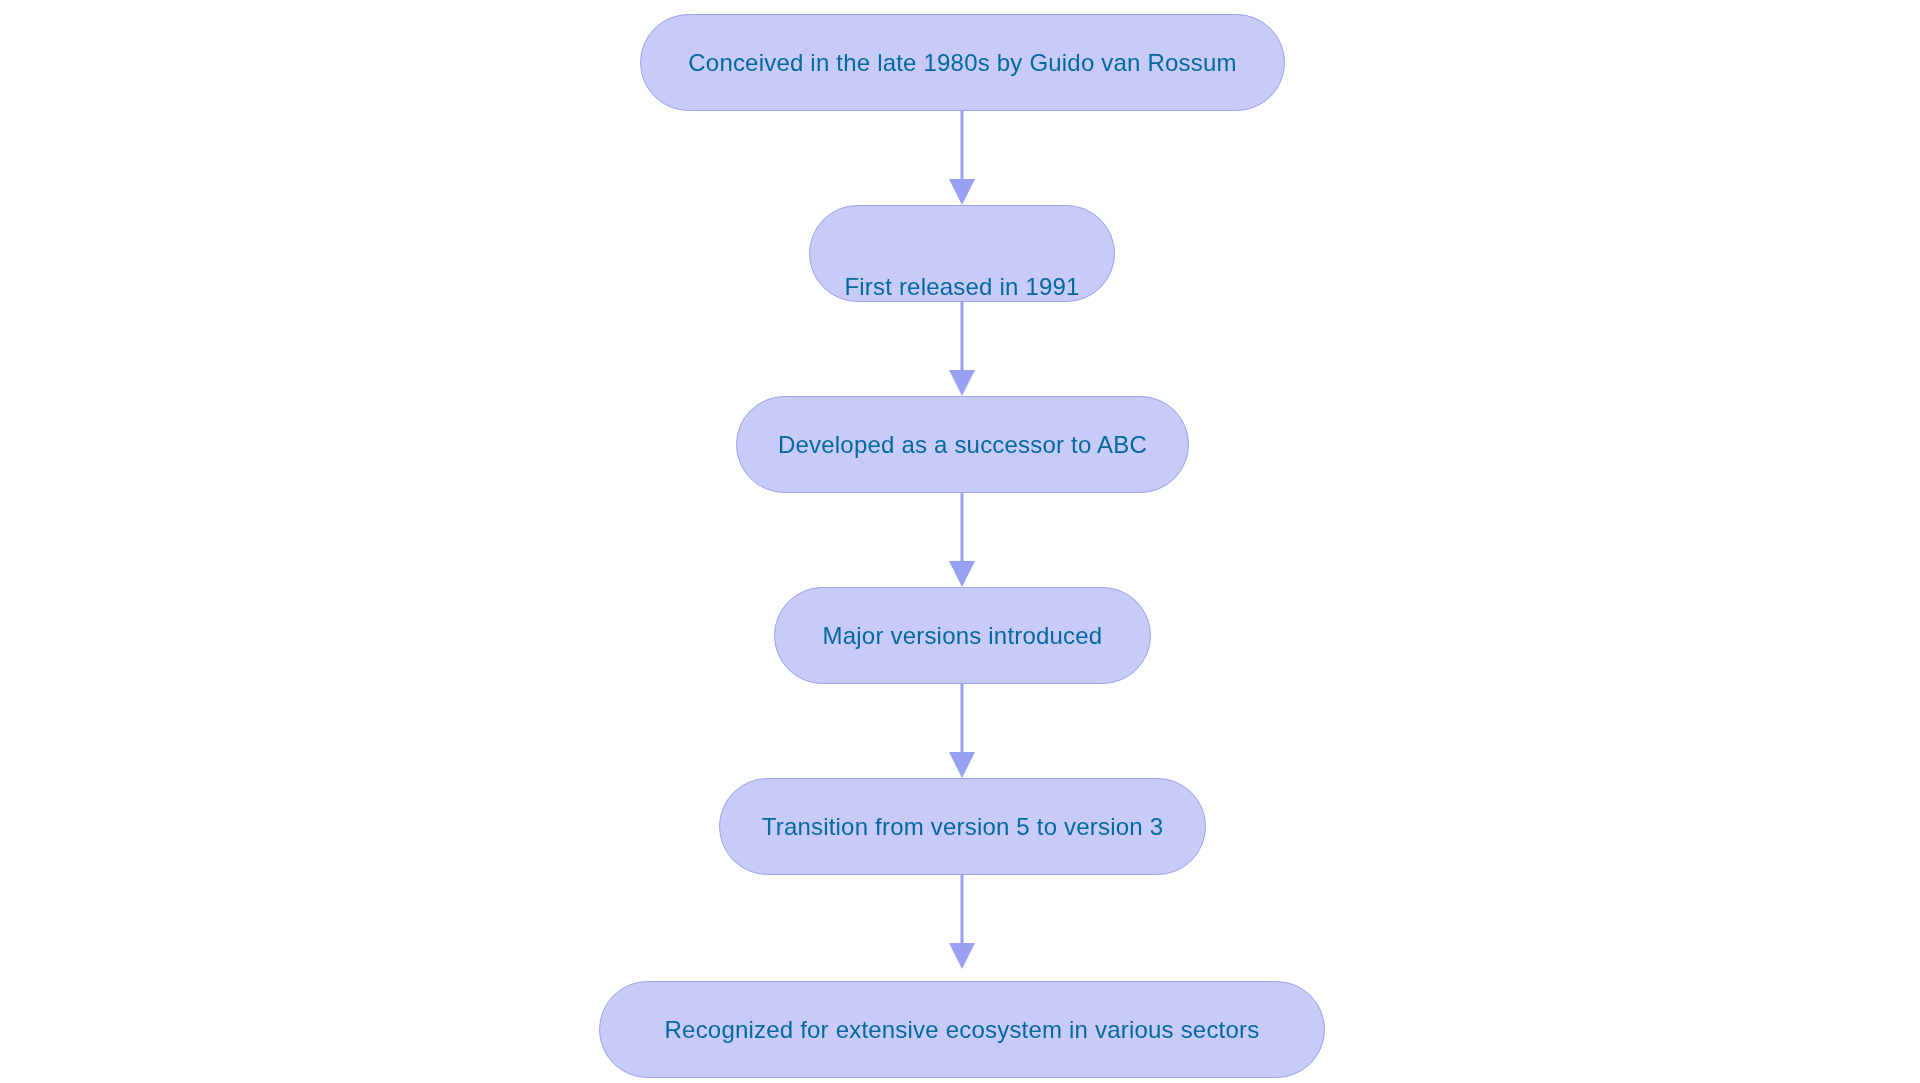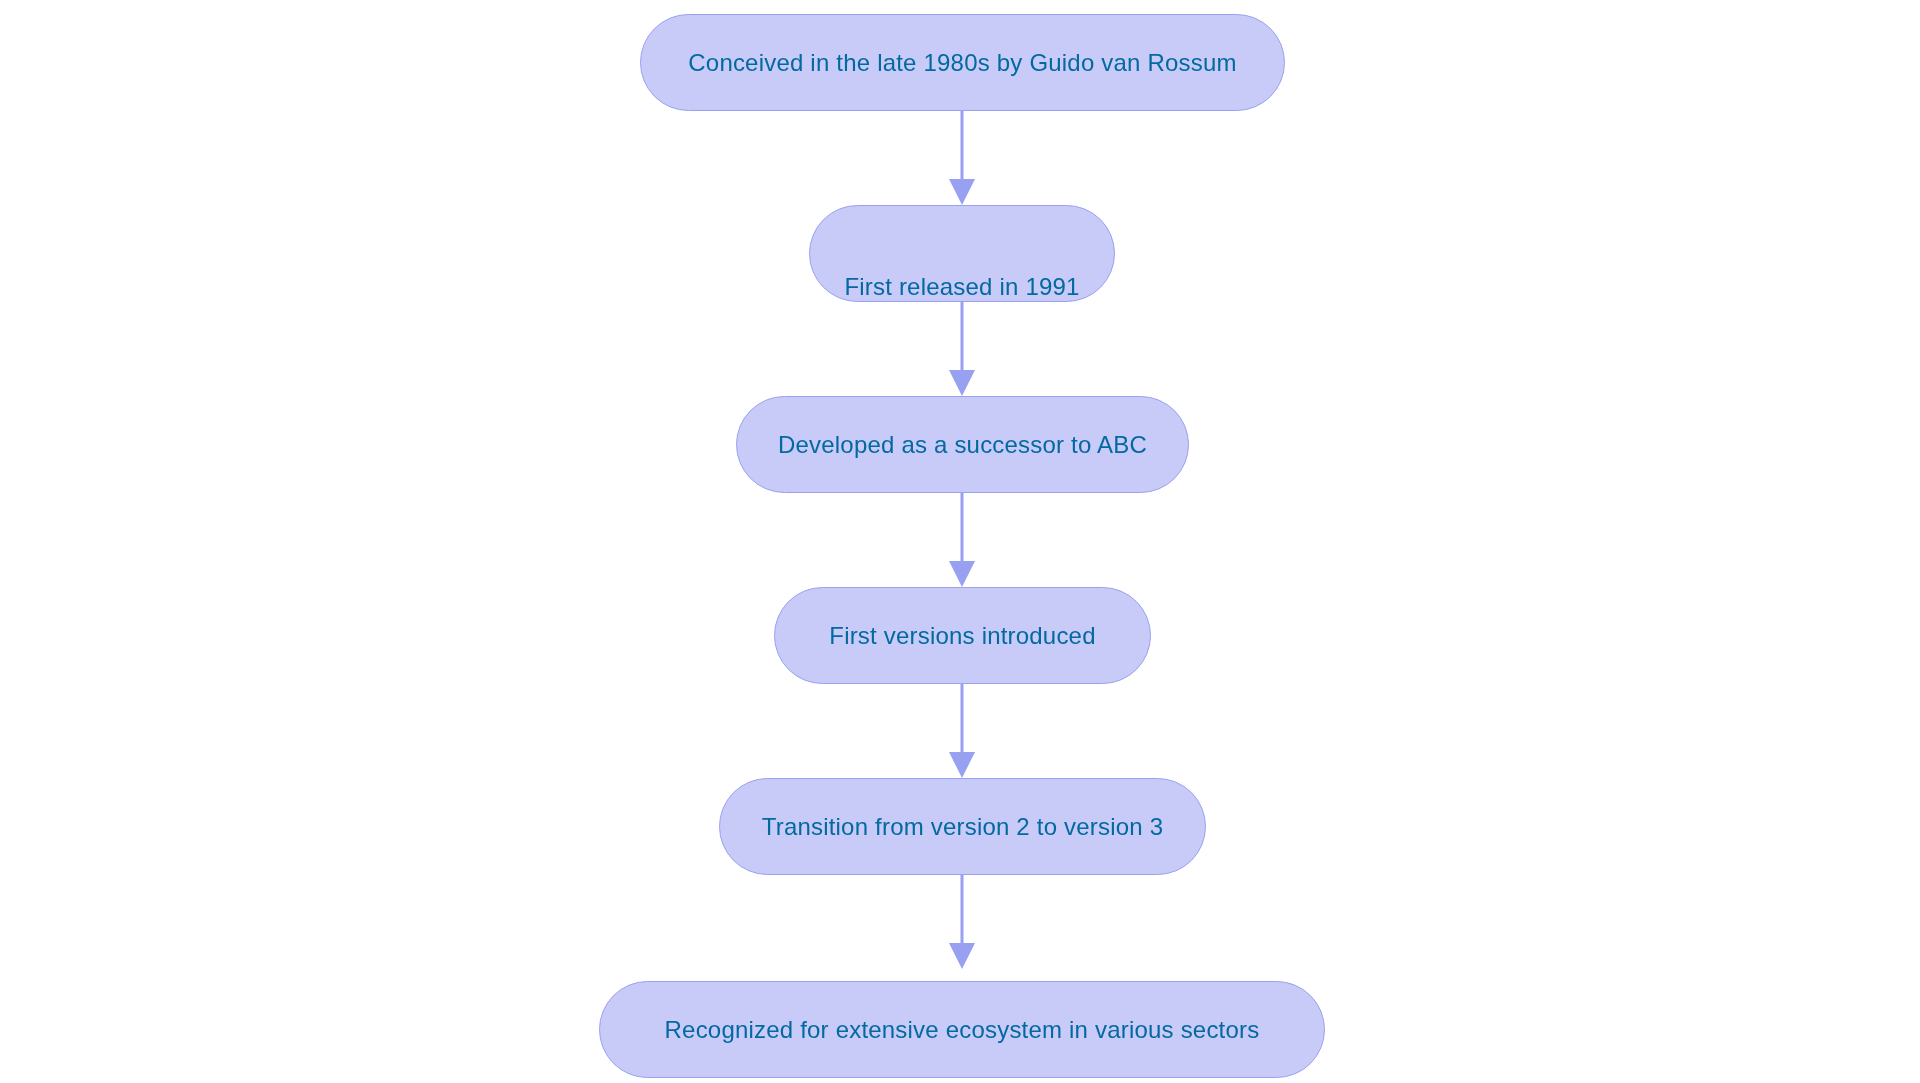--- a/index.html
+++ b/index.html
@@ -95,30 +95,30 @@
   <div class="flow-node node-3">
     <span>Developed as a successor to ABC</span>
   </div>
 
   <div class="connector conn-3">
     <div class="line"></div>
     <div class="head"></div>
   </div>
 
   <div class="flow-node node-4">
-    <span>First versions introduced</span>
+    <span>Major versions introduced</span>
   </div>
 
   <div class="connector conn-4">
     <div class="line"></div>
     <div class="head"></div>
   </div>
 
   <div class="flow-node node-5">
-    <span>Transition from version 2 to version 3</span>
+    <span>Transition from version 5 to version 3</span>
   </div>
 
   <div class="connector conn-5">
     <div class="line"></div>
     <div class="head"></div>
   </div>
 
   <div class="flow-node node-6">
     <span>Recognized for extensive ecosystem in various sectors</span>
   </div>

